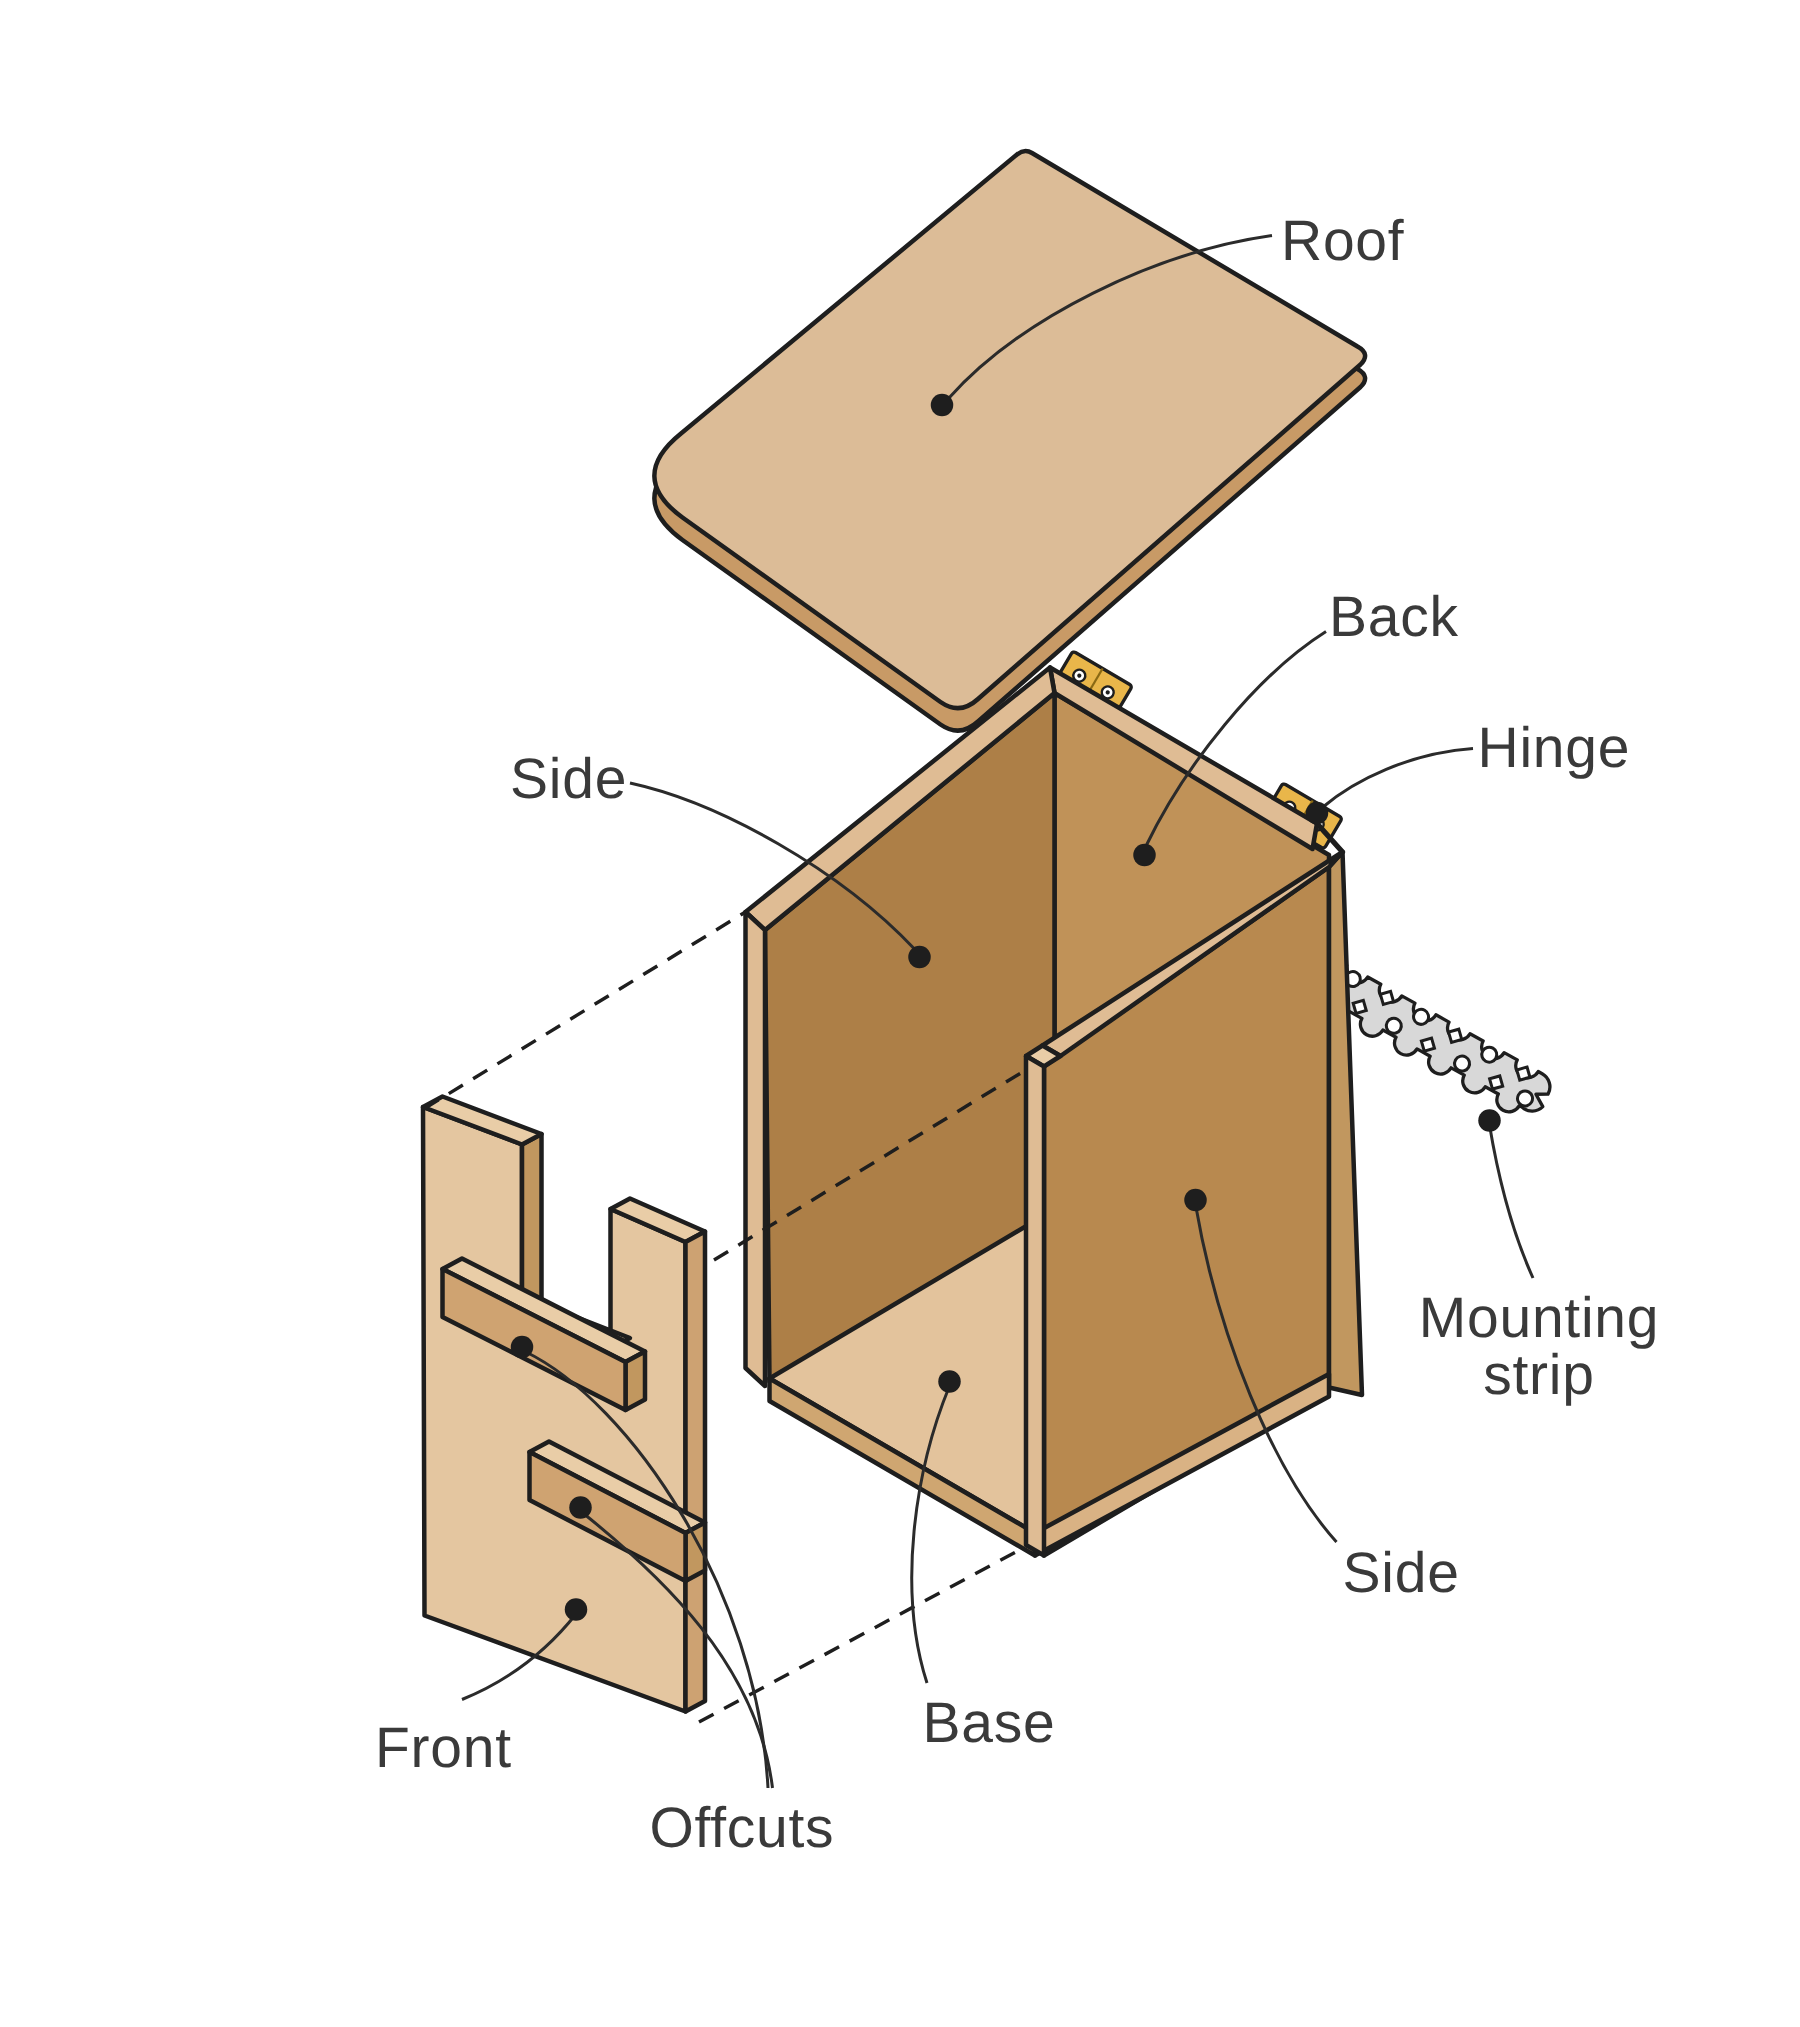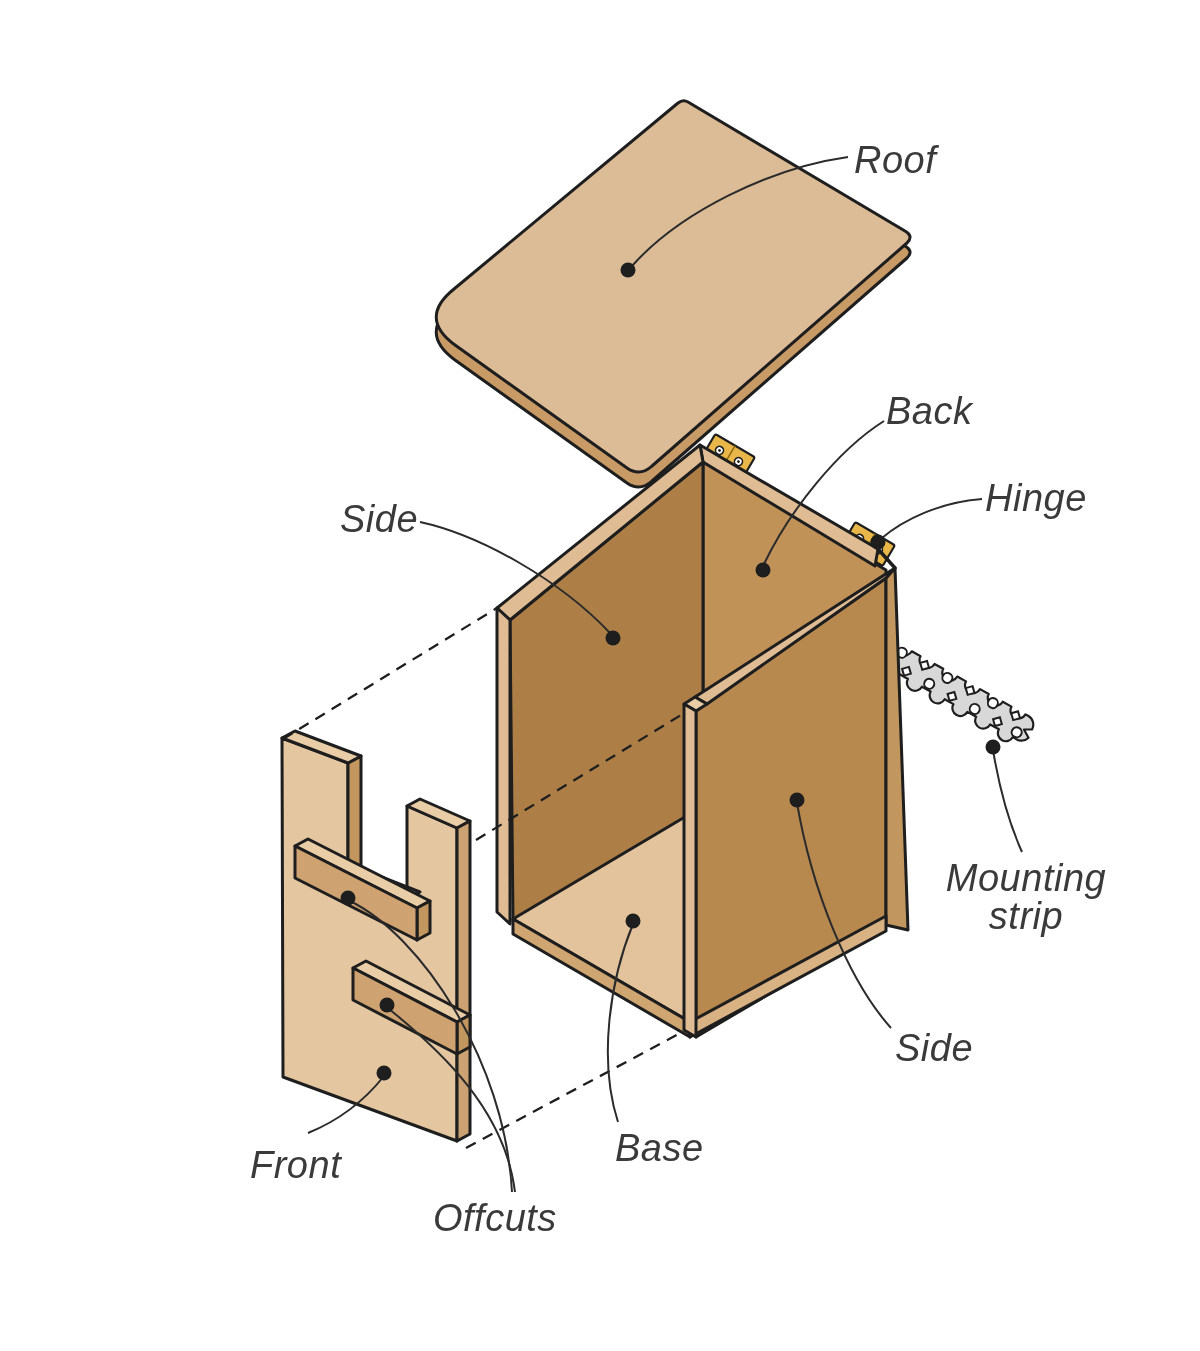--- a/index.html
+++ b/index.html
@@ -1,16 +1,16 @@
 <!DOCTYPE html>
 <html><head>
 <meta charset="utf-8">
 <style>
   html,body{margin:0;padding:0;background:#ffffff;}
-  .stage{width:1200px;height:1351px;position:relative;background:#fff;overflow:hidden;font-style:italic;}
+  .stage{width:1200px;height:1351px;position:relative;background:#fff;overflow:hidden;}
   svg{display:block;}
   .face{stroke:#1e1e1e;stroke-width:3;stroke-linejoin:round;}
   .thin{stroke-width:2.2;}
   .edgeline{stroke:#1e1e1e;stroke-width:3.5;stroke-linecap:round;}
   .leader{fill:none;stroke:#2b2b2b;stroke-width:2;}
   .dash{fill:none;stroke:#1e1e1e;stroke-width:2.3;stroke-dasharray:11 8;}
   .dot{stroke:none;}
   .hole{stroke:#1e1e1e;stroke-width:2;}
   .screw{stroke:#1e1e1e;stroke-width:1.6;}
   .lbl{font-family:"Liberation Sans",sans-serif;font-size:38px;letter-spacing:.5px;}

